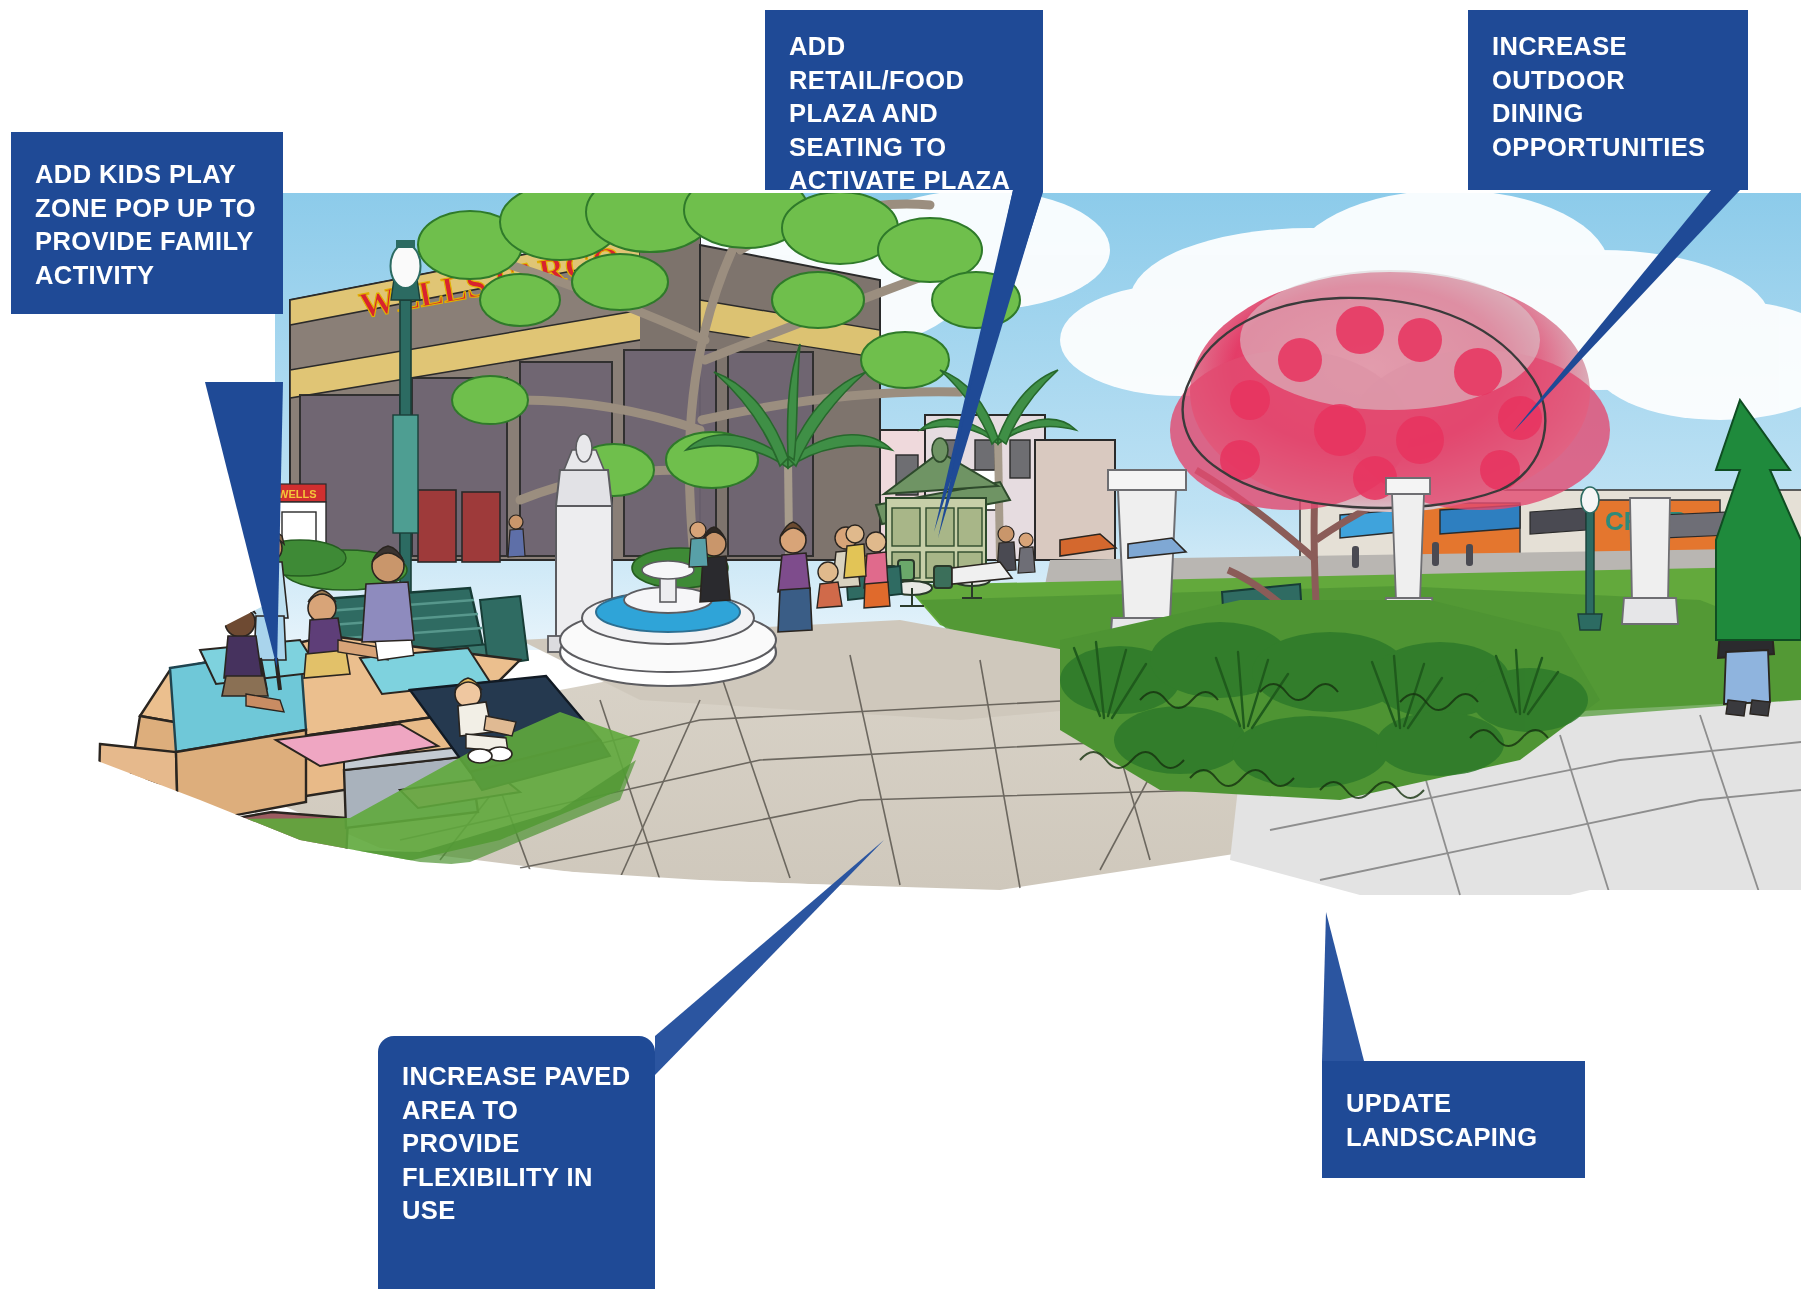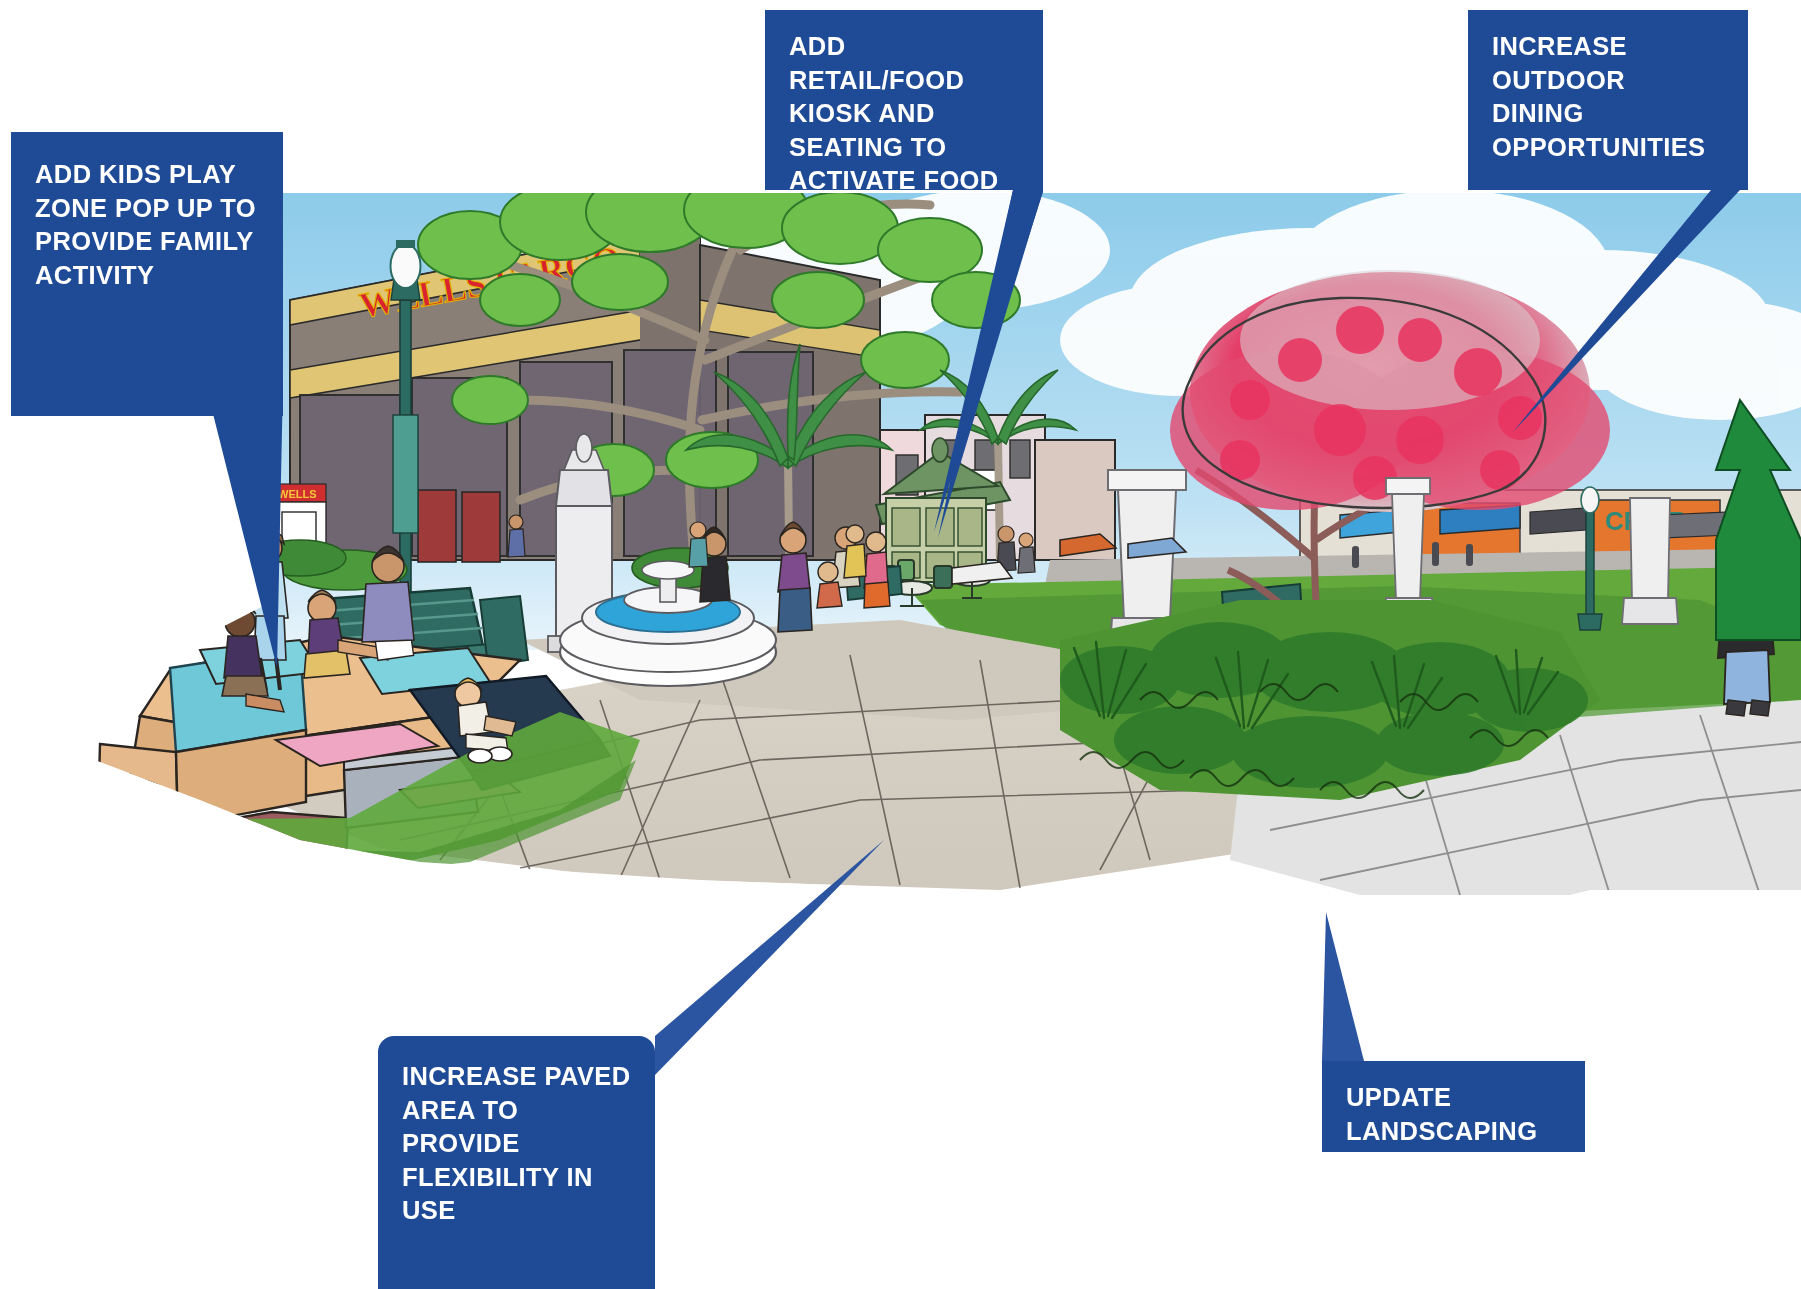--- a/index.html
+++ b/index.html
@@ -36,25 +36,25 @@
     color: #ffffff;
     font-family: "Liberation Sans", sans-serif;
     font-weight: bold;
     font-size: 25.5px;
     line-height: 33.5px;
     letter-spacing: 0.4px;
     box-sizing: border-box;
     padding: 22px 24px 20px 24px;
     z-index: 30;
   }
-  .co-kids   { left: 11px;   top: 132px;  width: 272px;  height: 284px; padding-top: 26px; }
+  .co-kids   { left: 11px;   top: 132px;  width: 272px;  height: 182px; padding-top: 26px; }
   .co-kiosk  { left: 765px;  top: 10px;   width: 278px;  height: 180px; padding-top: 20px; }
   .co-dining { left: 1460px; top: 10px;   width: 280px;  height: 180px; padding-top: 20px; margin-left: 8px; }
   .co-paved  { left: 378px;  top: 1036px; width: 277px;  height: 301px; padding-top: 24px; border-radius: 16px; }
-  .co-land   { left: 1322px; top: 1061px; width: 263px;  height: 91px; padding-top: 20px; }
+  .co-land   { left: 1322px; top: 1061px; width: 263px;  height: 117px; padding-top: 26px; }
 </style>
 </head>
 <body>
 
 <div id="stage">
 
   <svg class="illus" viewBox="0 0 1801 1289" preserveAspectRatio="none">
     <defs>
       <clipPath id="clipScene">
         <path d="M275,193 L1801,193 L1801,890 L1590,890 L1530,905 L1100,895
@@ -554,21 +554,21 @@
       <path d="M1043,190 L1043,192 L934,532 L1013,190 Z" fill="#1F4A96"></path>
       <path d="M1013,190 L1043,190 L938,538 Z" fill="#1F4A96"></path>
       <path d="M1711,190 L1740,190 L1513,432 Z" fill="#1F4A96"></path>
       <path d="M655,1036 L655,1075 L884,840 Z" fill="#2B55A0"></path>
       <path d="M1322,1061 L1364,1061 L1326,912 Z" fill="#2B55A0"></path>
     </g>
   </svg>
 
   <div class="callout-box co-kids">ADD KIDS PLAY ZONE POP UP TO PROVIDE FAMILY ACTIVITY</div>
 
-  <div class="callout-box co-kiosk">ADD RETAIL/FOOD KIOSK AND SEATING TO ACTIVATE FOOD</div>
+  <div class="callout-box co-kiosk">ADD RETAIL/FOOD PLAZA AND SEATING TO ACTIVATE PLAZA</div>
 
   <div class="callout-box co-dining">INCREASE OUTDOOR DINING OPPORTUNITIES</div>
 
   <div class="callout-box co-paved">INCREASE PAVED AREA TO PROVIDE FLEXIBILITY IN USE</div>
 
   <div class="callout-box co-land">UPDATE LANDSCAPING</div>
 
 </div>
 
 </body></html>

